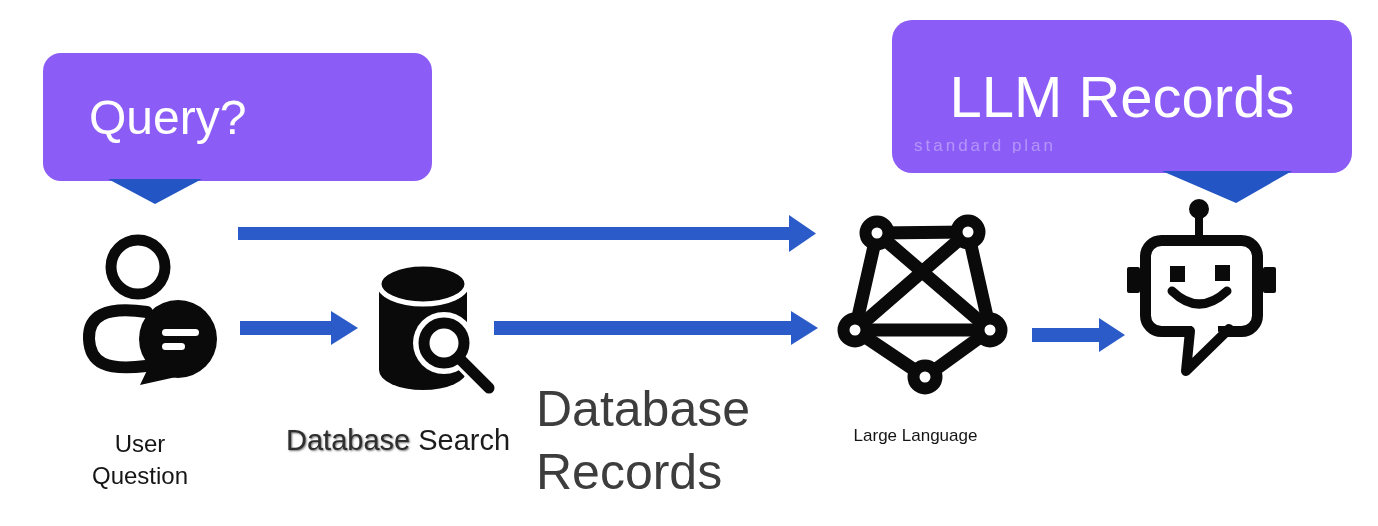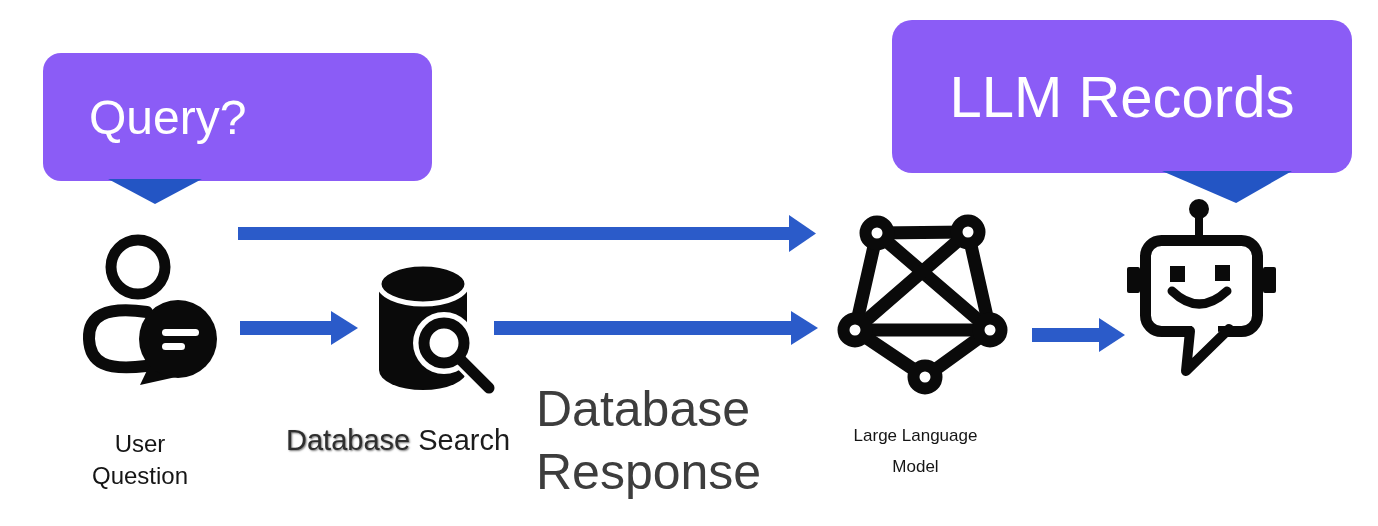--- a/index.html
+++ b/index.html
@@ -69,20 +69,21 @@
 <div id="canvas">
 
   <div id="query-bubble" class="bubble">
     <span>Query?</span>
   </div>
   <div id="query-tail" class="abs"></div>
 
   <div id="response-bubble" class="bubble">
     <span>LLM Records</span>
   </div>
+  <div id="response-faint" class="abs">standard plan</div>
   <div id="response-tail" class="abs"></div>
 
   <svg id="icons-layer" class="abs" width="1378" height="526" viewBox="0 0 1378 526">
 
     <g fill="#2B5BC9">
       <rect x="238" y="227" width="551" height="13"></rect>
       <polygon points="789,215 789,252 816,233.5"></polygon>
     </g>
 
     <g fill="#2B5BC9">
@@ -155,21 +156,20 @@
     <div>User</div>
     <div>Question</div>
   </div>
 
   <div id="database-label" class="abs caption">
     <span class="w1">Database</span><span> Search</span>
   </div>
 
   <div id="records-label" class="abs">
     <div>Database</div>
-    <div>Response</div>
+    <div>Records</div>
   </div>
 
   <div id="llm-label" class="abs caption">
     <div>Large Language</div>
-    <div>Model</div>
   </div>
 
 </div>
 
 </body></html>

